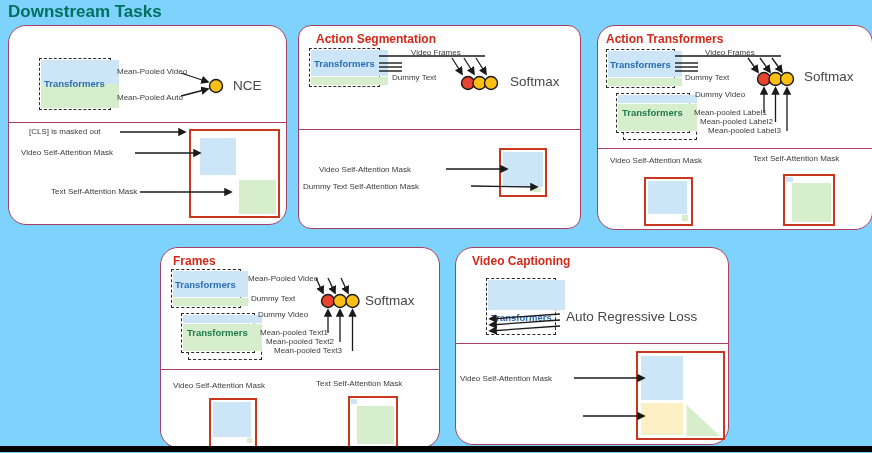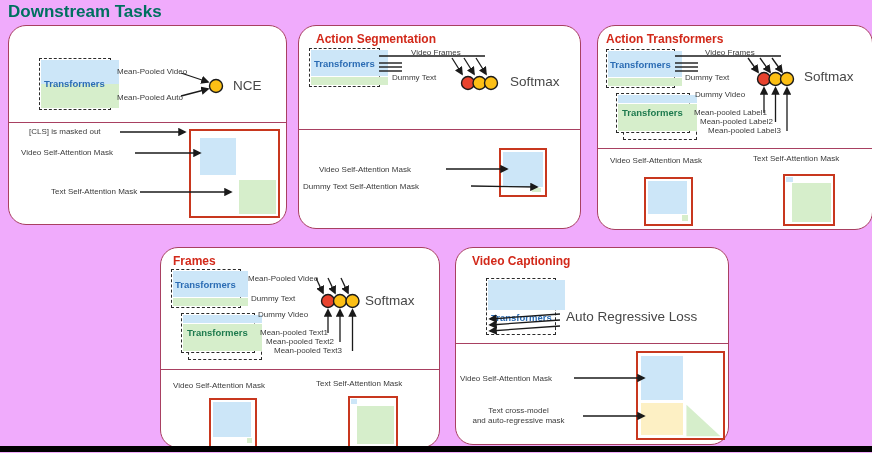--- a/index.html
+++ b/index.html
@@ -1,17 +1,17 @@
 <!DOCTYPE html>
 <html><head>
 <meta charset="utf-8">
 <style>
   html,body { margin:0; padding:0; background:#fff; }
   #stage {
-    position:relative; width:872px; height:453px; background:#f0abfc;
+    position:relative; width:872px; height:453px; background:#7dd3fc;
     font-family:"Liberation Sans", sans-serif; overflow:hidden;
   }
   .panel { position:absolute; border:1.6px solid #a84061; border-radius:18px; background:#fff; }
   .ptitle { position:absolute; font-weight:bold; font-size:12px; color:#d2291a; white-space:nowrap; }
   .pagetitle { position:absolute; left:8px; top:2px; font-weight:bold; font-size:17px; color:#00705f; white-space:nowrap; }
   .divider { position:absolute; left:0; right:0; height:0; border-top:1.6px solid #a84061; }
   .lbl { position:absolute; font-size:8px; color:#3a3a3a; white-space:nowrap; }
   .loss { position:absolute; font-size:13.5px; color:#474747; white-space:nowrap; }
   .tbox { position:absolute; border:1.6px dashed #2a2a2a; background:#fff; z-index:2; }
   .tbox.shadow { background:#fff; z-index:1; }
@@ -62,21 +62,21 @@
         </defs>
       <line x1="172" y1="47" x2="199" y2="56" stroke="#1a1a1a" stroke-width="1.3" marker-end="url(#p1a)"></line>
       <line x1="172" y1="70" x2="199" y2="63" stroke="#1a1a1a" stroke-width="1.3" marker-end="url(#p1a)"></line>
       <circle cx="207" cy="60" r="6.5" fill="#fcbf15" stroke="#1a1a1a" stroke-width="1.4"></circle>
       <line x1="111" y1="106" x2="176" y2="106" stroke="#1a1a1a" stroke-width="1.3" marker-end="url(#p1a)"></line>
       <line x1="126" y1="127" x2="191" y2="127" stroke="#1a1a1a" stroke-width="1.3" marker-end="url(#p1a)"></line>
       <line x1="131" y1="166" x2="222" y2="166" stroke="#1a1a1a" stroke-width="1.3" marker-end="url(#p1a)"></line>
     </svg>
   </div>
 
-  <div class="panel" style="left:298px; top:25px; width:281px; height:202px;">
+  <div class="panel" style="left:298px; top:25px; width:281px; height:202px;border-radius:13px;">
     <div class="ptitle" style="left:17px; top:6px;">Action Segmentation</div>
     <div class="divider" style="top:103px;"></div>
 
     <div class="tbox" style="left:10px; top:22px; width:69px; height:37px;">
       <div class="bfill" style="left:1px; top:1px; right:-9px; height:26px;"></div>
       <div class="gfill" style="left:1px; top:28px; right:-9px; bottom:1px;"></div>
       <span class="tlabel" style="left:4px; top:9px;">Transformers</span>
     </div>
 
     <span class="lbl" style="left:112px; top:22px;">Video Frames</span>
@@ -231,24 +231,20 @@
     <div class="divider" style="top:95px;"></div>
 
     <div class="tbox" style="left:30px; top:30px; width:68px; height:55px;">
       <div class="bfill" style="left:1px; top:1px; right:-10px; height:30px;"></div>
       <span class="tlabel" style="left:4px; top:33px;">Transformers</span>
     </div>
 
     <div class="loss" style="left:110px; top:61px;">Auto Regressive Loss</div>
 
     <span class="lbl" style="left:4px; top:126px;">Video Self-Attention Mask</span>
-    <span class="lbl" style="left:0px; top:158px; width:125px; text-align:center; line-height:10px;">
-      <span>Text cross-model</span><br>
-      <span>and auto-regressive mask</span>
-    </span>
 
     <div class="mask" style="left:180px; top:103px; width:85px; height:85px;">
       <div class="cell" style="left:3%; top:3%; width:50%; height:52%; background:#cce6f8;"></div>
       <div class="cell" style="left:3%; top:59%; width:50%; height:38%; background:#fdf0c4;"></div>
       <div class="cell" style="left:0; top:0; width:100%; height:100%; background:#d6eecb; clip-path:polygon(57% 61%, 57% 98%, 97% 98%);"></div>
     </div>
 
     <svg class="overlay" viewBox="0 0 272 196">
       <defs>
           <marker id="p5a" viewBox="0 0 10 10" refX="8" refY="5" markerWidth="6.5" markerHeight="6.5" orient="auto">

